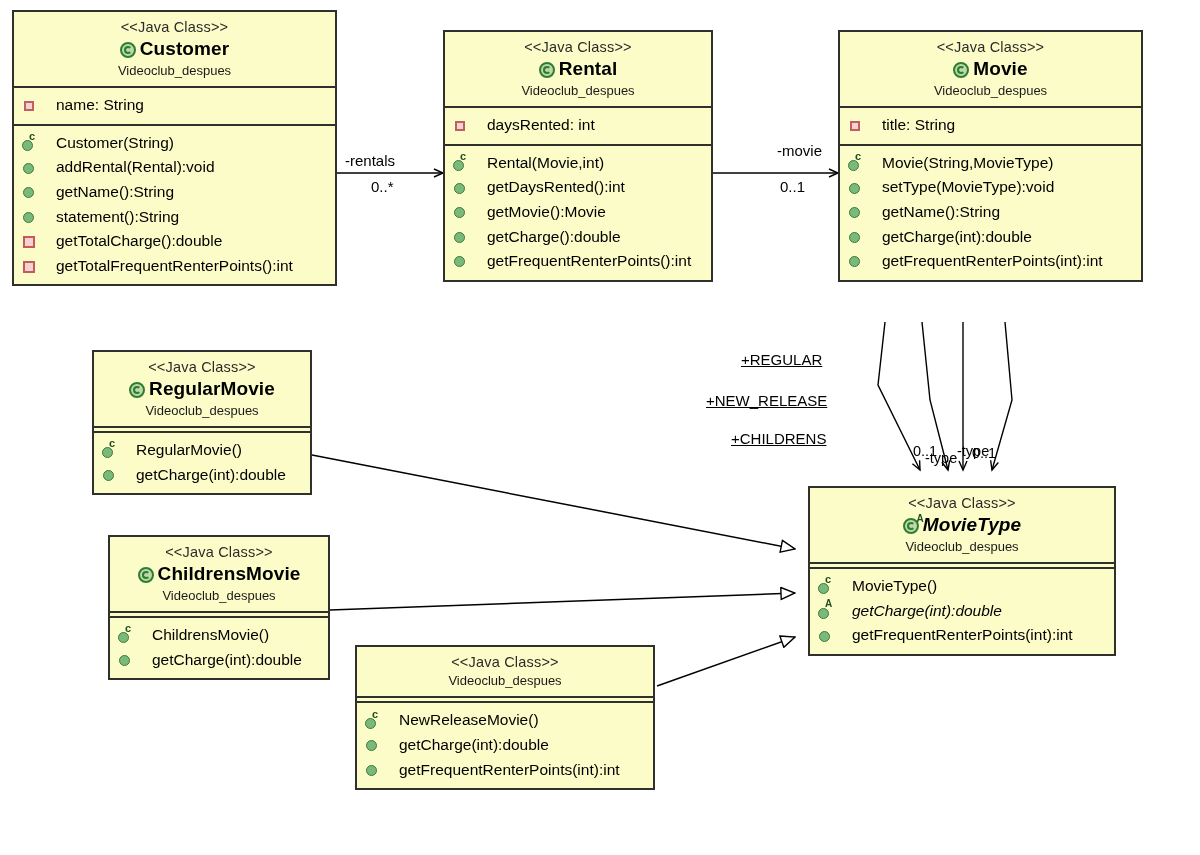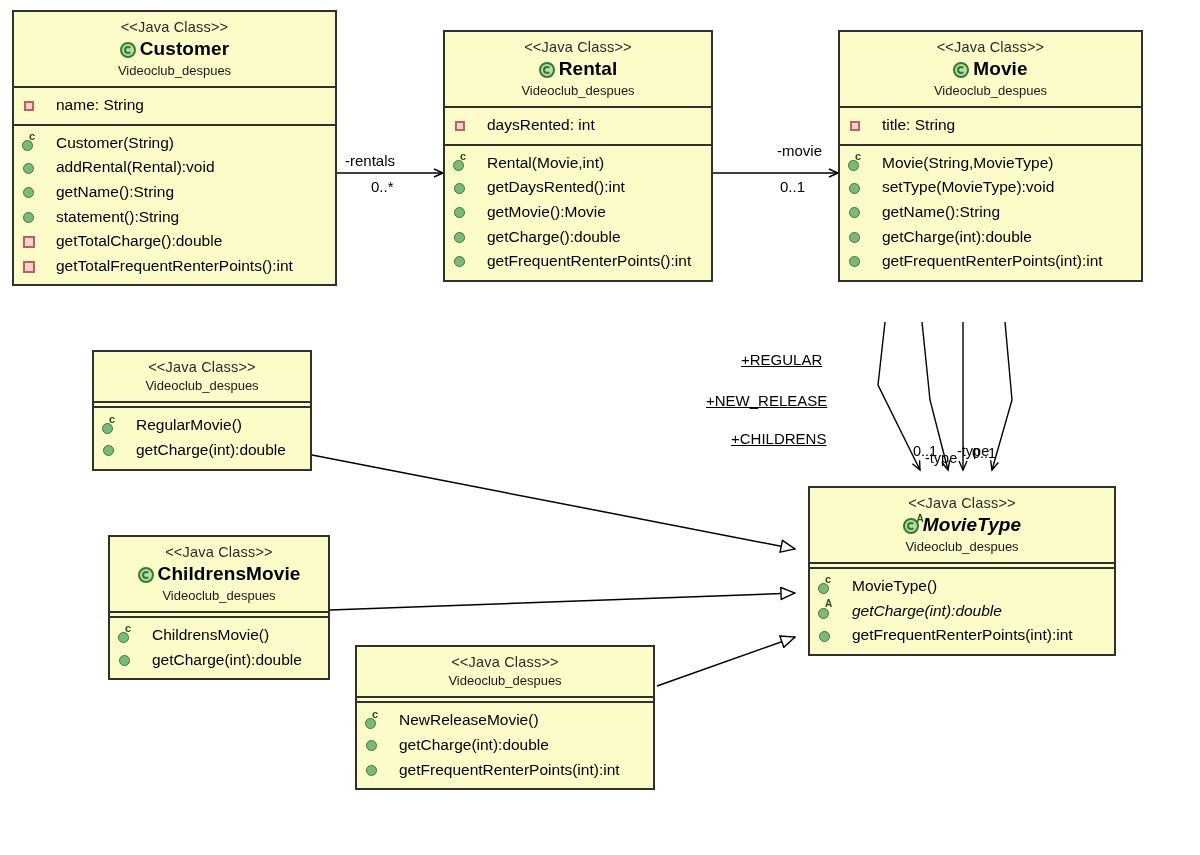--- a/index.html
+++ b/index.html
@@ -377,20 +377,24 @@
       <div class="member">
         <span class="icon icon-public-method"></span>
         <span class="mtext">getFrequentRenterPoints(int):int</span>
       </div>
     </div>
   </div>
 
   <div class="uml-class" style="left:92px; top:350px; width:220px;">
     <div class="cls-header">
       <div class="cls-stereotype">&lt;&lt;Java Class&gt;&gt;</div>
+      <div class="cls-nameline">
+        <span class="icon-class-badge"></span>
+        <span class="cls-name">RegularMovie</span>
+      </div>
       <div class="cls-package">Videoclub_despues</div>
     </div>
     <div class="cls-sep compartment empty"></div>
     <div class="cls-sep compartment">
       <div class="member">
         <span class="icon icon-constructor"></span>
         <span class="mtext">RegularMovie()</span>
       </div>
       <div class="member">
         <span class="icon icon-public-method"></span>

